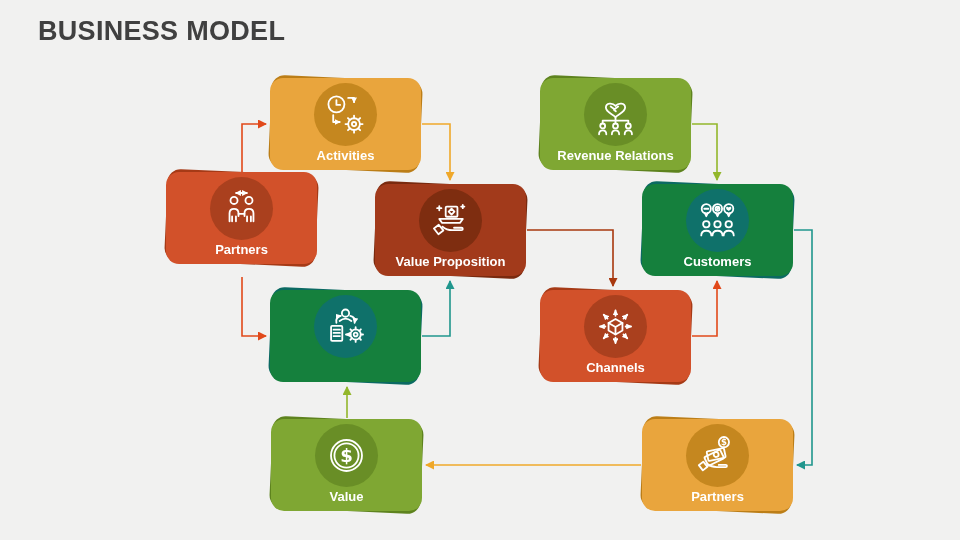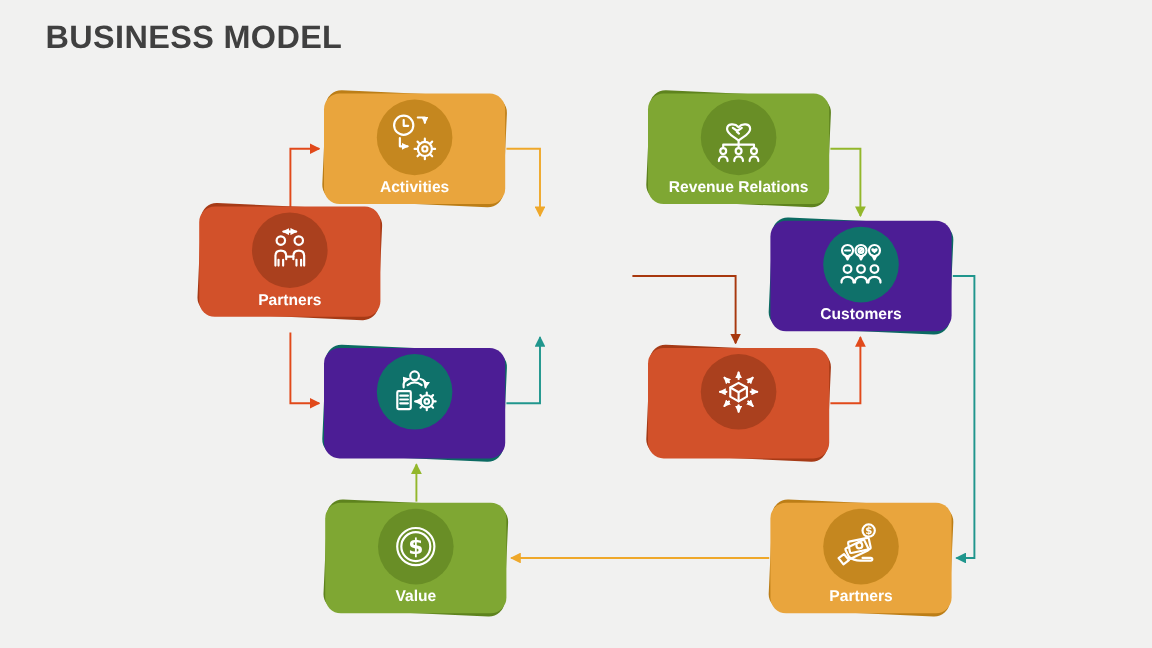--- a/index.html
+++ b/index.html
@@ -29,21 +29,21 @@
   }
   .iconwrap svg{width:47px;height:47px;display:block;}
   .icon-stroke{stroke:#fff;stroke-width:1.7;fill:none;stroke-linecap:round;stroke-linejoin:round;}
   .label{
     position:absolute;bottom:7px;left:0;width:100%;text-align:center;
     color:#fff;font-size:13px;font-weight:bold;
   }
   
   .amber    .back{background:#bc7e17;} .amber    .front{background:#e9a53d;text-decoration:underline;} .amber    .iconwrap{background:#c5871f;} .redorange .back{background:#a63a16;} .redorange .front{background:#d2512a;} .redorange .iconwrap{background:#aa401e;}
   .green    .back{background:#5e831e;} .green    .front{background:#7fa733;} .green    .iconwrap{background:#698e26;}
-  .teal     .back{background:#0b6a62;} .teal     .front{background:#4c1d95;} .teal     .iconwrap{background:#0f716a;}
+  .teal     .back{background:#0b6a62;} .teal     .front{background:#15803d;} .teal     .iconwrap{background:#0f716a;}
   .brick    .back{background:#7a2a0f;} .brick    .front{background:#a23a1b;} .brick    .iconwrap{background:#7e2d10;}
 </style>
 </head>
 <body>
 
 <div class="slide">
 
   <h1 class="page-title">BUSINESS MODEL</h1>
 
   <svg class="connectors" viewBox="0 0 960 540">
@@ -132,20 +132,36 @@
           <circle cx="29" cy="14.5" r="3.3"></circle>
           <path d="M33.2 34V26.5q0-4.2-4.2-4.2t-4.2 4.2V29"></path>
           <path d="M27.2 34v-4.5M30.8 34v-4.5"></path>
           <path d="M19.2 27h5.6"></path>
         </svg>
       </div>
       <div class="label">Partners</div>
     </div>
   </div>
 
+  <div class="card brick" style="left:375px;top:184px;">
+    <div class="back"></div>
+    <div class="front">
+      <div class="iconwrap">
+        <svg viewBox="0 0 44 44" class="icon-stroke">
+          <path d="M11.5 8.5v4M9.5 10.5h4M33.5 7.5v3M32 9h3"></path>
+          <rect x="17.5" y="9" width="11" height="9.5" rx="1"></rect>
+          <path d="M23 11l2.7 2.7L23 16.4l-2.7-2.7z"></path>
+          <path d="M11.5 20.5h22l-2.7 3.8H14.2z"></path>
+          <path d="M6.5 29.5l4.5-3.5 4.3 5.3-4.6 3.6z"></path>
+          <path d="M14.5 27.8c3 2.5 6 3.2 9.2 3.2h8.6c1.6 0 1.6-2.2 0-2.2h-7"></path>
+        </svg>
+      </div>
+      <div class="label">Value Proposition</div>
+    </div>
+  </div>
 
   <div class="card teal" style="left:642px;top:184px;">
     <div class="back"></div>
     <div class="front">
       <div class="iconwrap">
         <svg viewBox="0 0 44 44" class="icon-stroke">
           <circle cx="11.5" cy="11" r="4.3"></circle>
             <path d="M10 14.9l1.5 3.1 1.5-3.1"></path>
             <path d="M9.6 11h3.8"></path>
           <circle cx="22" cy="11" r="4.3"></circle>
@@ -197,20 +213,21 @@
           <path d="M22 12V7" marker-end="url(#mw)"></path>
           <path d="M22 32.5V37.5" marker-end="url(#mw)"></path>
           <path d="M12.5 22H7.5" marker-end="url(#mw)"></path>
           <path d="M31.5 22H36.5" marker-end="url(#mw)"></path>
           <path d="M14.5 14.5L11 11" marker-end="url(#mw)"></path>
           <path d="M29.5 14.5L33 11" marker-end="url(#mw)"></path>
           <path d="M14.5 29.5L11 33" marker-end="url(#mw)"></path>
           <path d="M29.5 29.5L33 33" marker-end="url(#mw)"></path>
         </svg>
       </div>
+      <div class="label">Channels</div>
     </div>
   </div>
 
   <div class="card green" style="left:271px;top:419px;">
     <div class="back"></div>
     <div class="front">
       <div class="iconwrap">
         <svg viewBox="0 0 44 44" class="icon-stroke">
           <circle cx="22" cy="22" r="14.5"></circle>
           <circle cx="22" cy="22" r="11.3"></circle>

